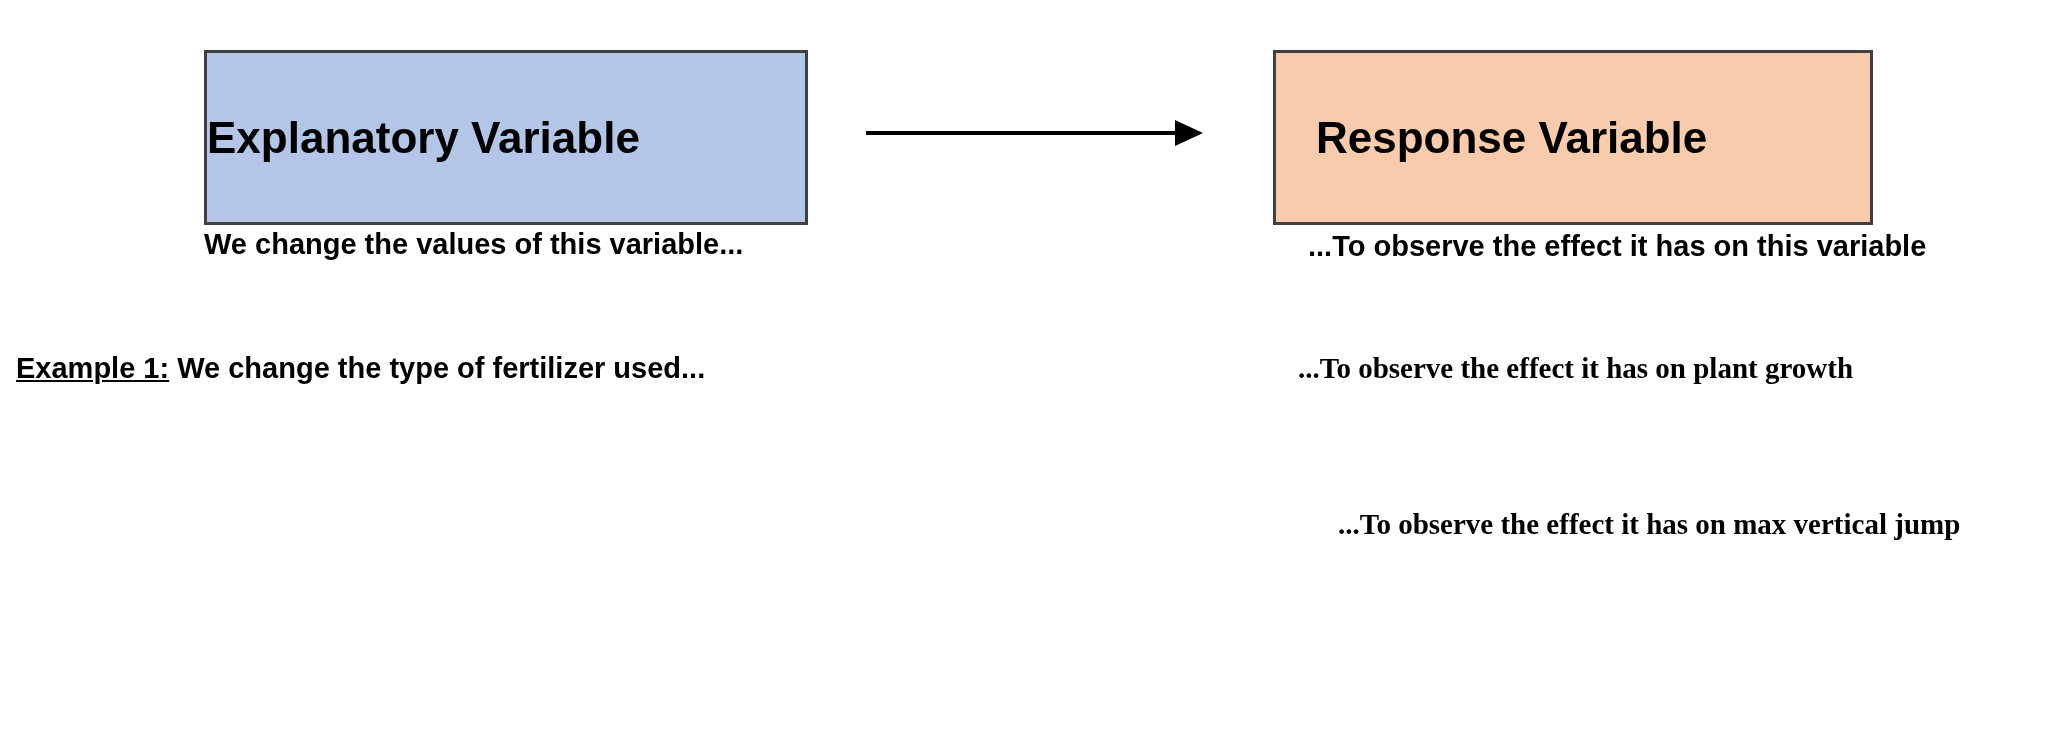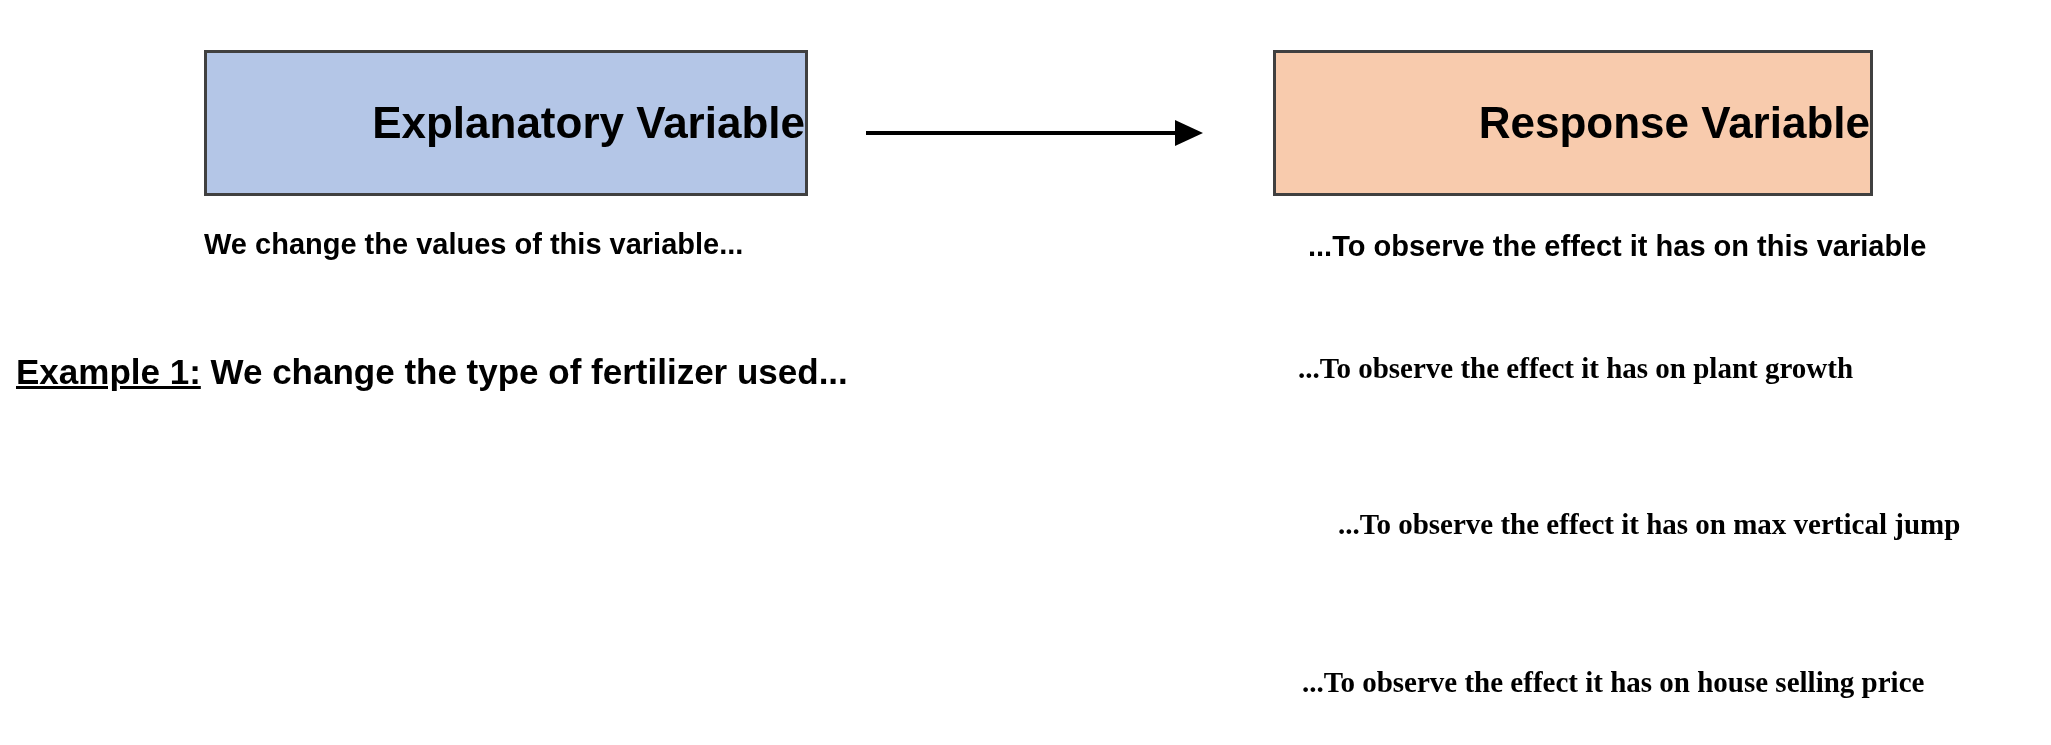--- a/index.html
+++ b/index.html
@@ -16,24 +16,24 @@
     overflow: hidden;
   }
   .canvas {
     position: relative;
     width: 2051px;
     height: 745px;
   }
   .var-box {
     position: absolute;
     top: 50px;
-    height: 146px;
+    height: 175px;
     display: flex;
     align-items: center;
-    justify-content: flex-end;
+    justify-content: flex-start;
     border: 3px solid #404040;
     box-sizing: border-box;
     font-size: 44px;
     font-weight: 700;
   }
   .box-explanatory {
     left: 204px;
     width: 604px;
     background: #b4c6e7;
   }
@@ -76,21 +76,21 @@
   .caption-left {
     left: 204px;
     top: 228px;
   }
   .caption-right {
     left: 1308px;
     top: 230px;
   }
   .ex-left {
     position: absolute;
-    font-size: 35px;
+    font-size: 29px;
     white-space: nowrap;
   }
   .ex-right {
     position: absolute;
     font-size: 29px;
     white-space: nowrap;
     font-family: Liberation Serif, serif;
   }
   .ex-label {
     text-decoration: underline;
@@ -125,15 +125,14 @@
   <div class="caption caption-left">We change the values of this variable...</div>
 
   <div class="ex-left ex1-left">
     <span class="ex-label">Example 1:</span>
     <span>We change the type of fertilizer used...</span>
   </div>
   <div class="ex-right ex1-right">...To observe the effect it has on plant growth</div>
 
   <div class="ex-right ex2-right">...To observe the effect it has on max vertical jump</div>
 
-  <div class="ex-right ex3-right">...To observe the effect it has on house selling price</div>
 
 </div>
 
 </body></html>

